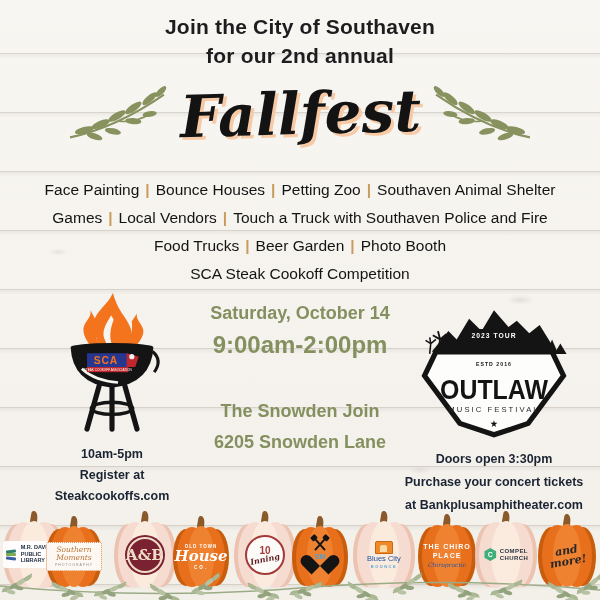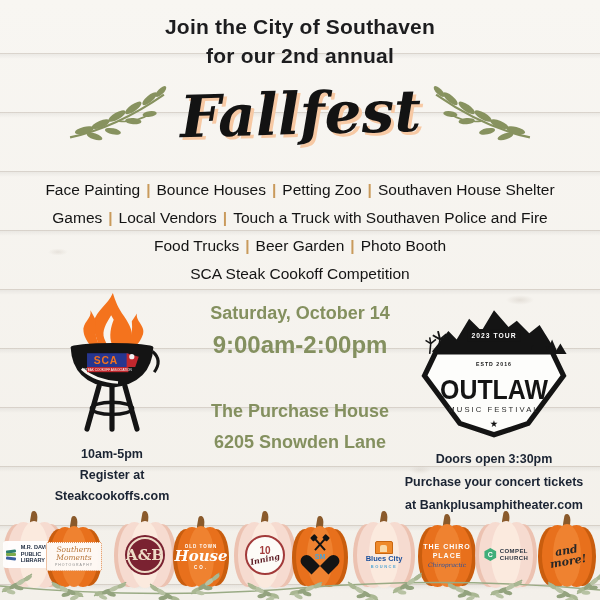--- a/index.html
+++ b/index.html
@@ -106,21 +106,21 @@
   .tool.t2{transform:rotate(42deg);}
   .tool .head{position:absolute;top:-4px;left:-2px;width:6px;height:5px;background:#141414;border-radius:1px;}
   .heart{position:absolute;top:6px;left:5px;width:24px;height:22px;}
   .heart::before,.heart::after{content:"";position:absolute;top:0;width:12px;height:19px;border-radius:12px 12px 0 0;background:#141414;}
   .heart::before{left:0;transform:rotate(-45deg);transform-origin:100% 100%;}
   .heart::after{left:12px;transform:rotate(45deg);transform-origin:0 100%;}
   .heart-sm{position:absolute;top:12px;left:0;width:34px;text-align:center;font-size:7px;font-weight:700;color:#4aa3d8;z-index:2;}
 
   .bounce-house{width:16px;height:11px;background:#ef8a2a;border:1px solid #c9660f;border-radius:2px 2px 0 0;position:relative;margin-bottom:1px;}
   .bounce-house::before{content:"";position:absolute;top:3px;left:4px;width:7px;height:7px;background:#f9d9a8;border-radius:2px 2px 0 0;}
-  .bc-main{font-size:7.5px;font-weight:700;color:#1b4f9c;line-height:8px;}
+  .bc-main{font-size:7.5px;font-weight:400;color:#1b4f9c;line-height:8px;}
   .bc-sub{font-size:4px;font-weight:700;letter-spacing:1.5px;color:#58a8d5;margin-top:1px;}
 
   .chiro-line{font-size:7px;font-weight:700;color:#fdfdfd;letter-spacing:1px;line-height:8.5px;}
   .chiro-script{font-family:"DejaVu Serif",serif;font-style:italic;font-size:6px;color:#2b52a0;margin-top:1px;}
 
   .compel-row{display:flex;align-items:center;gap:3px;}
   .hexagon{width:13px;height:13px;background:#3fae7a;display:flex;align-items:center;justify-content:center;
     clip-path:polygon(50% 0,95% 25%,95% 75%,50% 100%,5% 75%,5% 25%);}
   .hexagon span{font-size:7px;font-weight:700;color:#fdfdfd;}
   .compel-text{font-size:6px;font-weight:700;color:#2a3440;line-height:7px;text-align:left;letter-spacing:.4px;}
@@ -166,21 +166,21 @@
       <ellipse cx="82" cy="16" rx="9" ry="3.2" fill="#87925f" transform="rotate(-40 82 16)"></ellipse>
       <ellipse cx="93" cy="9" rx="7" ry="2.8" fill="#87925f" transform="rotate(-45 93 9)"></ellipse>
       <ellipse cx="28" cy="53" rx="8" ry="3" fill="#87925f" transform="rotate(18 28 53)"></ellipse>
       <ellipse cx="46" cy="48" rx="8" ry="3" fill="#87925f" transform="rotate(12 46 48)"></ellipse>
       <ellipse cx="66" cy="38" rx="8" ry="3" fill="#87925f" transform="rotate(4 66 38)"></ellipse>
       <ellipse cx="82" cy="31" rx="7" ry="2.8" fill="#87925f" transform="rotate(-8 82 31)"></ellipse>
     </svg>
   </div>
 
   <div class="layer activities">
-    <div class="act-line"><span>Face Painting</span><span class="sep">|</span><span>Bounce Houses</span><span class="sep">|</span><span>Petting Zoo</span><span class="sep">|</span><span>Southaven House Shelter</span></div>
+    <div class="act-line"><span>Face Painting</span><span class="sep">|</span><span>Bounce Houses</span><span class="sep">|</span><span>Petting Zoo</span><span class="sep">|</span><span>Southaven Animal Shelter</span></div>
     <div class="act-line"><span>Games</span><span class="sep">|</span><span>Local Vendors</span><span class="sep">|</span><span>Touch a Truck with Southaven Police and Fire</span></div>
     <div class="act-line"><span>Food Trucks</span><span class="sep">|</span><span>Beer Garden</span><span class="sep">|</span><span>Photo Booth</span></div>
     <div class="act-line"><span>SCA Steak Cookoff Competition</span></div>
   </div>
 
   <div class="layer col col-left">
     <svg class="grill-svg" viewBox="0 0 130 165">
       <path d="M66,0 C60,14 47,20 44,33 C42,42 47,50 49,60 L86,60 C92,47 85,36 79,27 C72,17 69,10 66,0 Z" fill="#f4731d"></path>
       <path d="M40,20 C42,30 30,34 32,45 C33,52 37,57 39,60 L50,60 C45,50 45,40 46,31 Z" fill="#f4731d"></path>
       <path d="M94,24 C92,33 104,38 101,48 C99,54 96,58 94,60 L84,60 C88,51 89,42 88,33 Z" fill="#f4731d"></path>
@@ -201,21 +201,21 @@
       <ellipse cx="65" cy="134" rx="24" ry="7" stroke="#141414" stroke-width="4" fill="none"></ellipse>
     </svg>
     <div class="small-line">10am-5pm</div>
     <div class="small-line">Register at</div>
     <div class="small-line">Steakcookoffs.com</div>
   </div>
 
   <div class="layer col col-center">
     <div class="date">Saturday, October 14</div>
     <div class="time">9:00am-2:00pm</div>
-    <div class="venue">The Purchase House</div>
+    <div class="venue">The Snowden Join</div>
     <div class="address">6205 Snowden Lane</div>
   </div>
 
   <div class="layer col col-right">
     <svg class="outlaw-svg" viewBox="0 0 140 135">
       <path d="M10,50 L26,30 L34,38 L46,18 L58,30 L70,10 L84,26 L92,20 L104,32 L114,24 L130,50 Z" fill="#141414"></path>
       <path d="M16,52 L18,38 M18,38 l-7,-4 M18,38 l-2,-8 M18,38 l6,-5 M18,38 l8,-1" stroke="#141414" stroke-width="1.8" fill="none"></path>
       <path d="M8,52 L9,42 M9,42 l-5,-3 M9,42 l-1,-6 M9,42 l5,-4" stroke="#141414" stroke-width="1.5" fill="none"></path>
       <polygon points="120,52 126,38 132,52" fill="#141414"></polygon>
       <polygon points="128,52 134,42 140,52" fill="#141414"></polygon>

